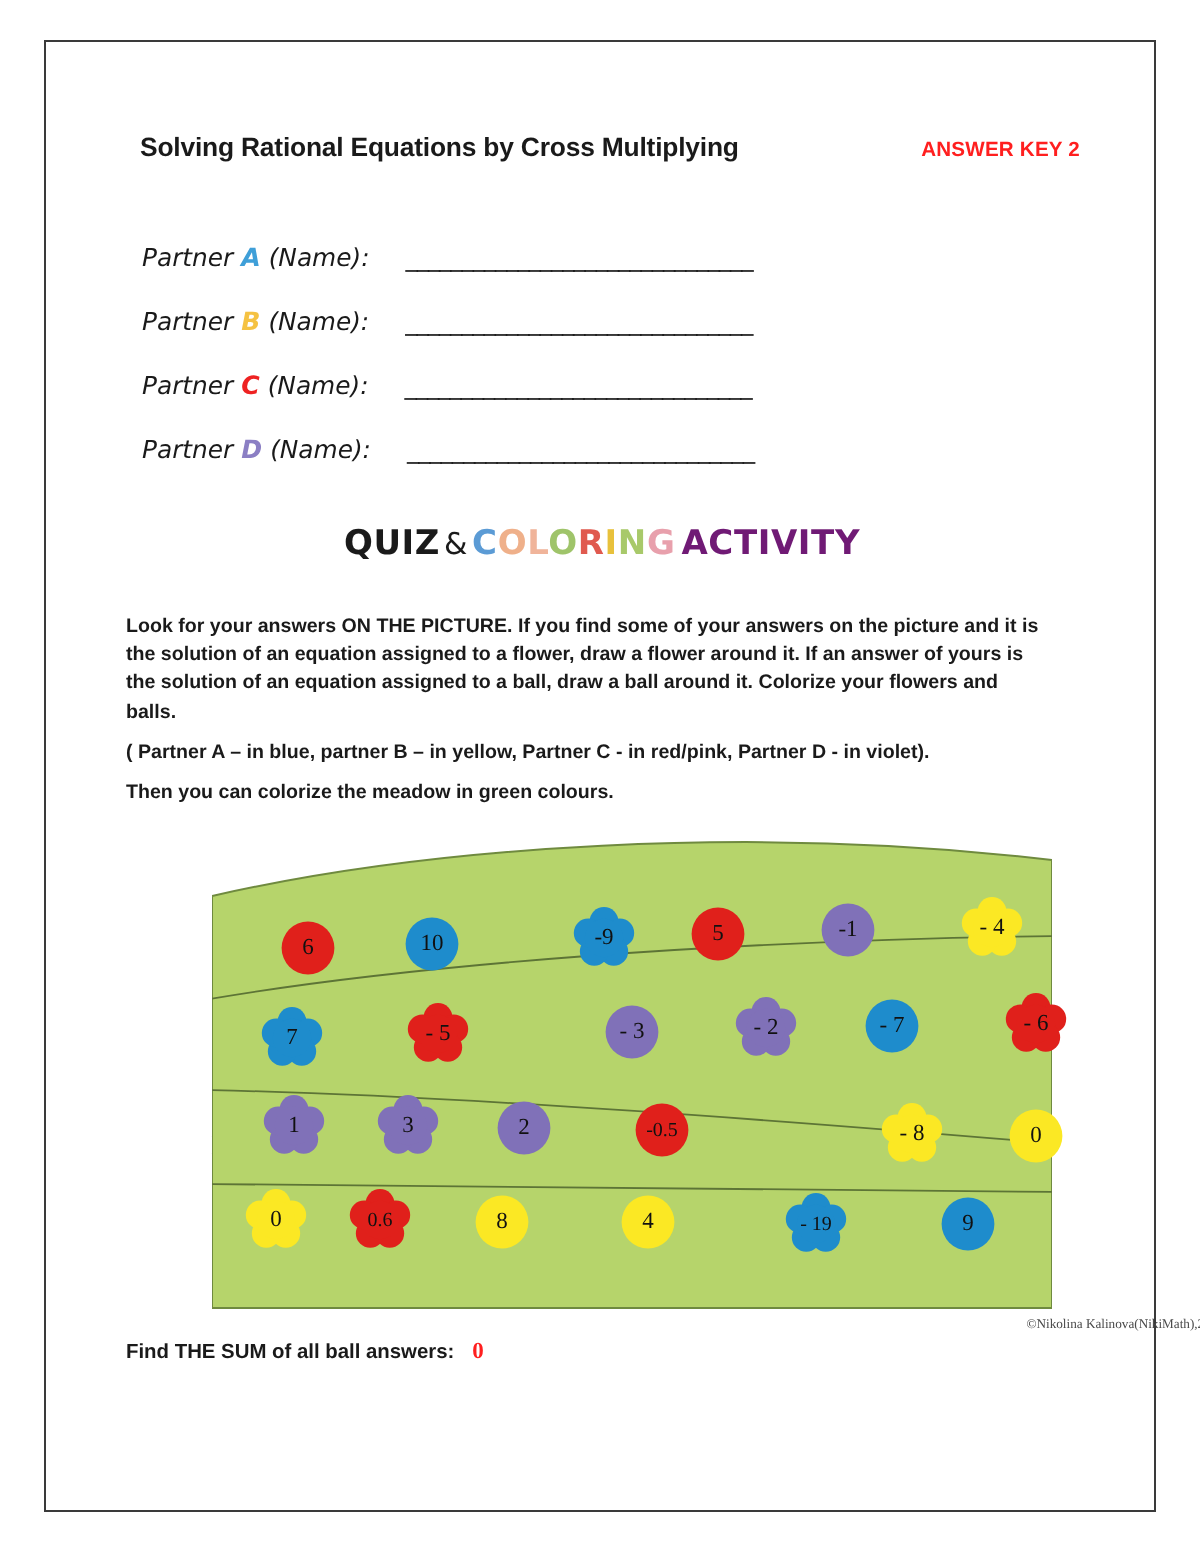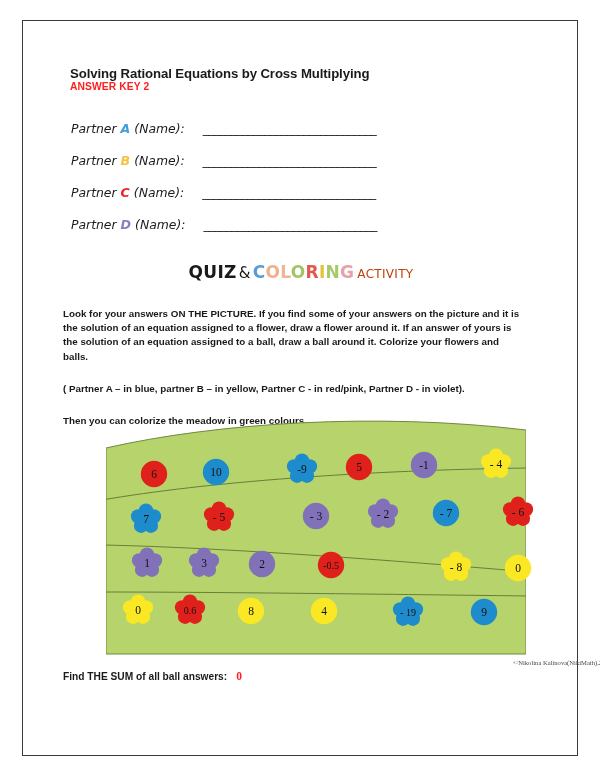--- a/index.html
+++ b/index.html
@@ -26,21 +26,20 @@
 
   
   .header {
     position: absolute;
     left: 47px;
     top: 45px;
     width: 470px;
     display: flex;
     align-items: baseline;
     justify-content: space-between;
-    flex-direction: column;
   }
   .doc-title {
     font-size: 13.2px;
     font-weight: 600;
     color: #1a1a1a;
     letter-spacing: -0.1px;
     white-space: nowrap;
   }
   .answer-key {
     font-size: 10.3px;
@@ -95,40 +94,40 @@
     letter-spacing: 0.3px;
   }
   .quiz-title .q1 { color: #1a1a1a; }
   .quiz-title .amp {
     color: #1a1a1a;
     font-weight: normal;
     font-size: 15px;
     padding: 0 2px;
   }
   .quiz-title .act {
-    color: #c2410c;
-    font-weight: normal;
-    font-size: 12px;
+    color: #701a75;
+    font-weight: bold;
+    font-size: 17px;
     padding-left: 3px;
   }
   .quiz-title .cl { font-weight: bold; }
 
   
   .instructions {
     position: absolute;
     left: 40px;
     top: 286px;
     width: 462px;
     font-size: 9.8px;
     color: #1a1a1a;
     line-height: 14.2px;
     font-weight: 600;
   }
   .instructions p { margin: 0; }
-  .instructions p.sp { margin-top: 18px; }
+  .instructions p.sp { margin-top: 6px; }
 
   
   .picture {
     position: absolute;
     left: 0px;
     top: 385px;
     width: 556px;
     height: 260px;
   }
   .rowlabels {

